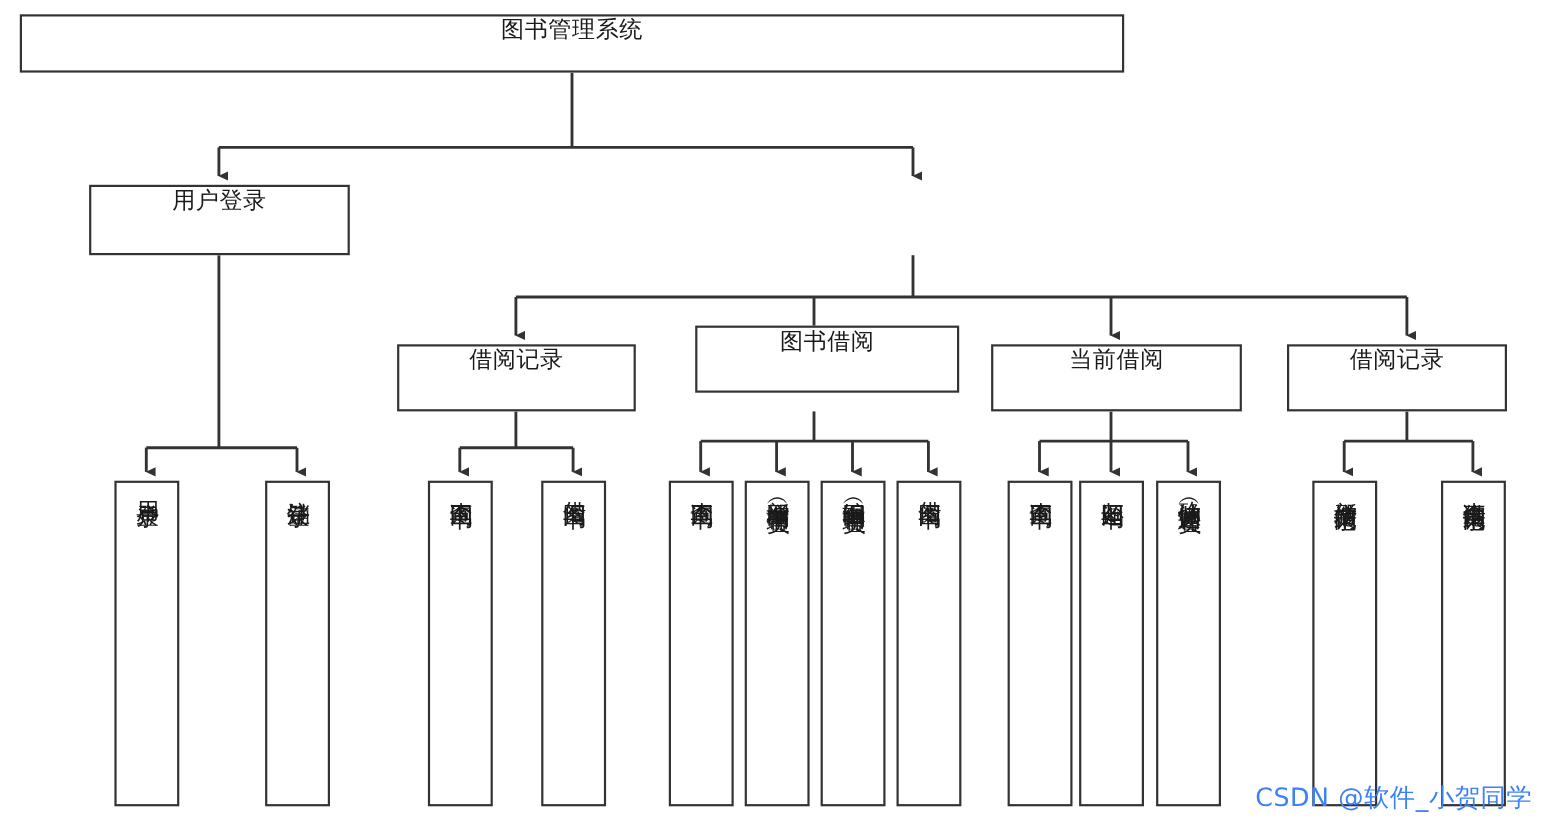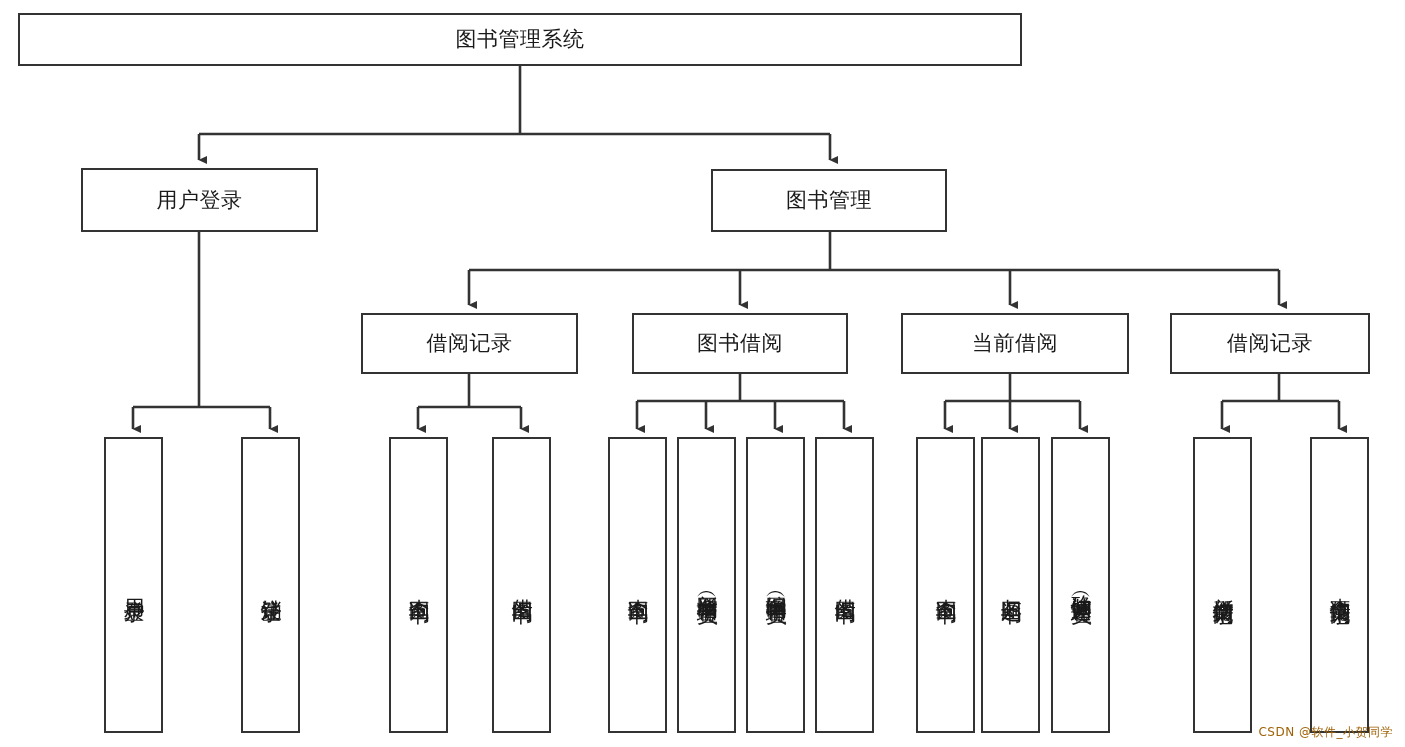--- a/index.html
+++ b/index.html
@@ -26,21 +26,21 @@
     width: 1405px;
     height: 747px;
     pointer-events: none;
   }
   .node {
     position: absolute;
     box-sizing: border-box;
     background: #ffffff;
     border: 2px solid #333333;
     display: flex;
-    align-items: center;
+    align-items: flex-start;
     justify-content: center;
     z-index: 2;
   }
   .node .label {
     font-size: 21px;
     line-height: 1.18;
     color: #1a1a1a;
     letter-spacing: 0.5px;
     white-space: nowrap;
     text-align: center;
@@ -59,22 +59,22 @@
     font-size: 21px;
     line-height: 1.22;
     letter-spacing: 1.5px;
     white-space: normal;
     max-height: 268px;
   }
   .watermark {
     position: absolute;
     right: 12px;
     bottom: 6px;
-    font-size: 12px;
-    color: #a16207;
+    font-size: 23px;
+    color: #3b82f6;
     letter-spacing: 0.5px;
     z-index: 5;
     white-space: nowrap;
     margin-left: 43px;
   }
 </style>
 </head>
 <body>
 
 <div id="canvas">
@@ -129,28 +129,25 @@
     </g>
   </svg>
 
   <div class="node root" style="left:18px; top:13px; width:1004px; height:53px;">
     <span class="label">图书管理系统</span>
   </div>
 
   <div class="node level2" style="left:81px; top:168px; width:237px; height:64px;">
     <span class="label">用户登录</span>
   </div>
-  <div class="node level2" style="left:711px; top:169px; width:236px; height:63px;">
-    <span class="label">图书管理</span>
-  </div>
 
   <div class="node level3" style="left:361px; top:313px; width:217px; height:61px;">
     <span class="label">借阅记录</span>
   </div>
-  <div class="node level3" style="left:632px; top:313px; width:216px; height:61px;">
+  <div class="node level3" style="left:632px; top:296px; width:240px; height:61px;">
     <span class="label">图书借阅</span>
   </div>
   <div class="node level3" style="left:901px; top:313px; width:228px; height:61px;">
     <span class="label">当前借阅</span>
   </div>
   <div class="node level3" style="left:1170px; top:313px; width:200px; height:61px;">
     <span class="label">借阅记录</span>
   </div>
 
   <div class="node leaf" style="left:104px; top:437px; width:59px; height:296px;">

